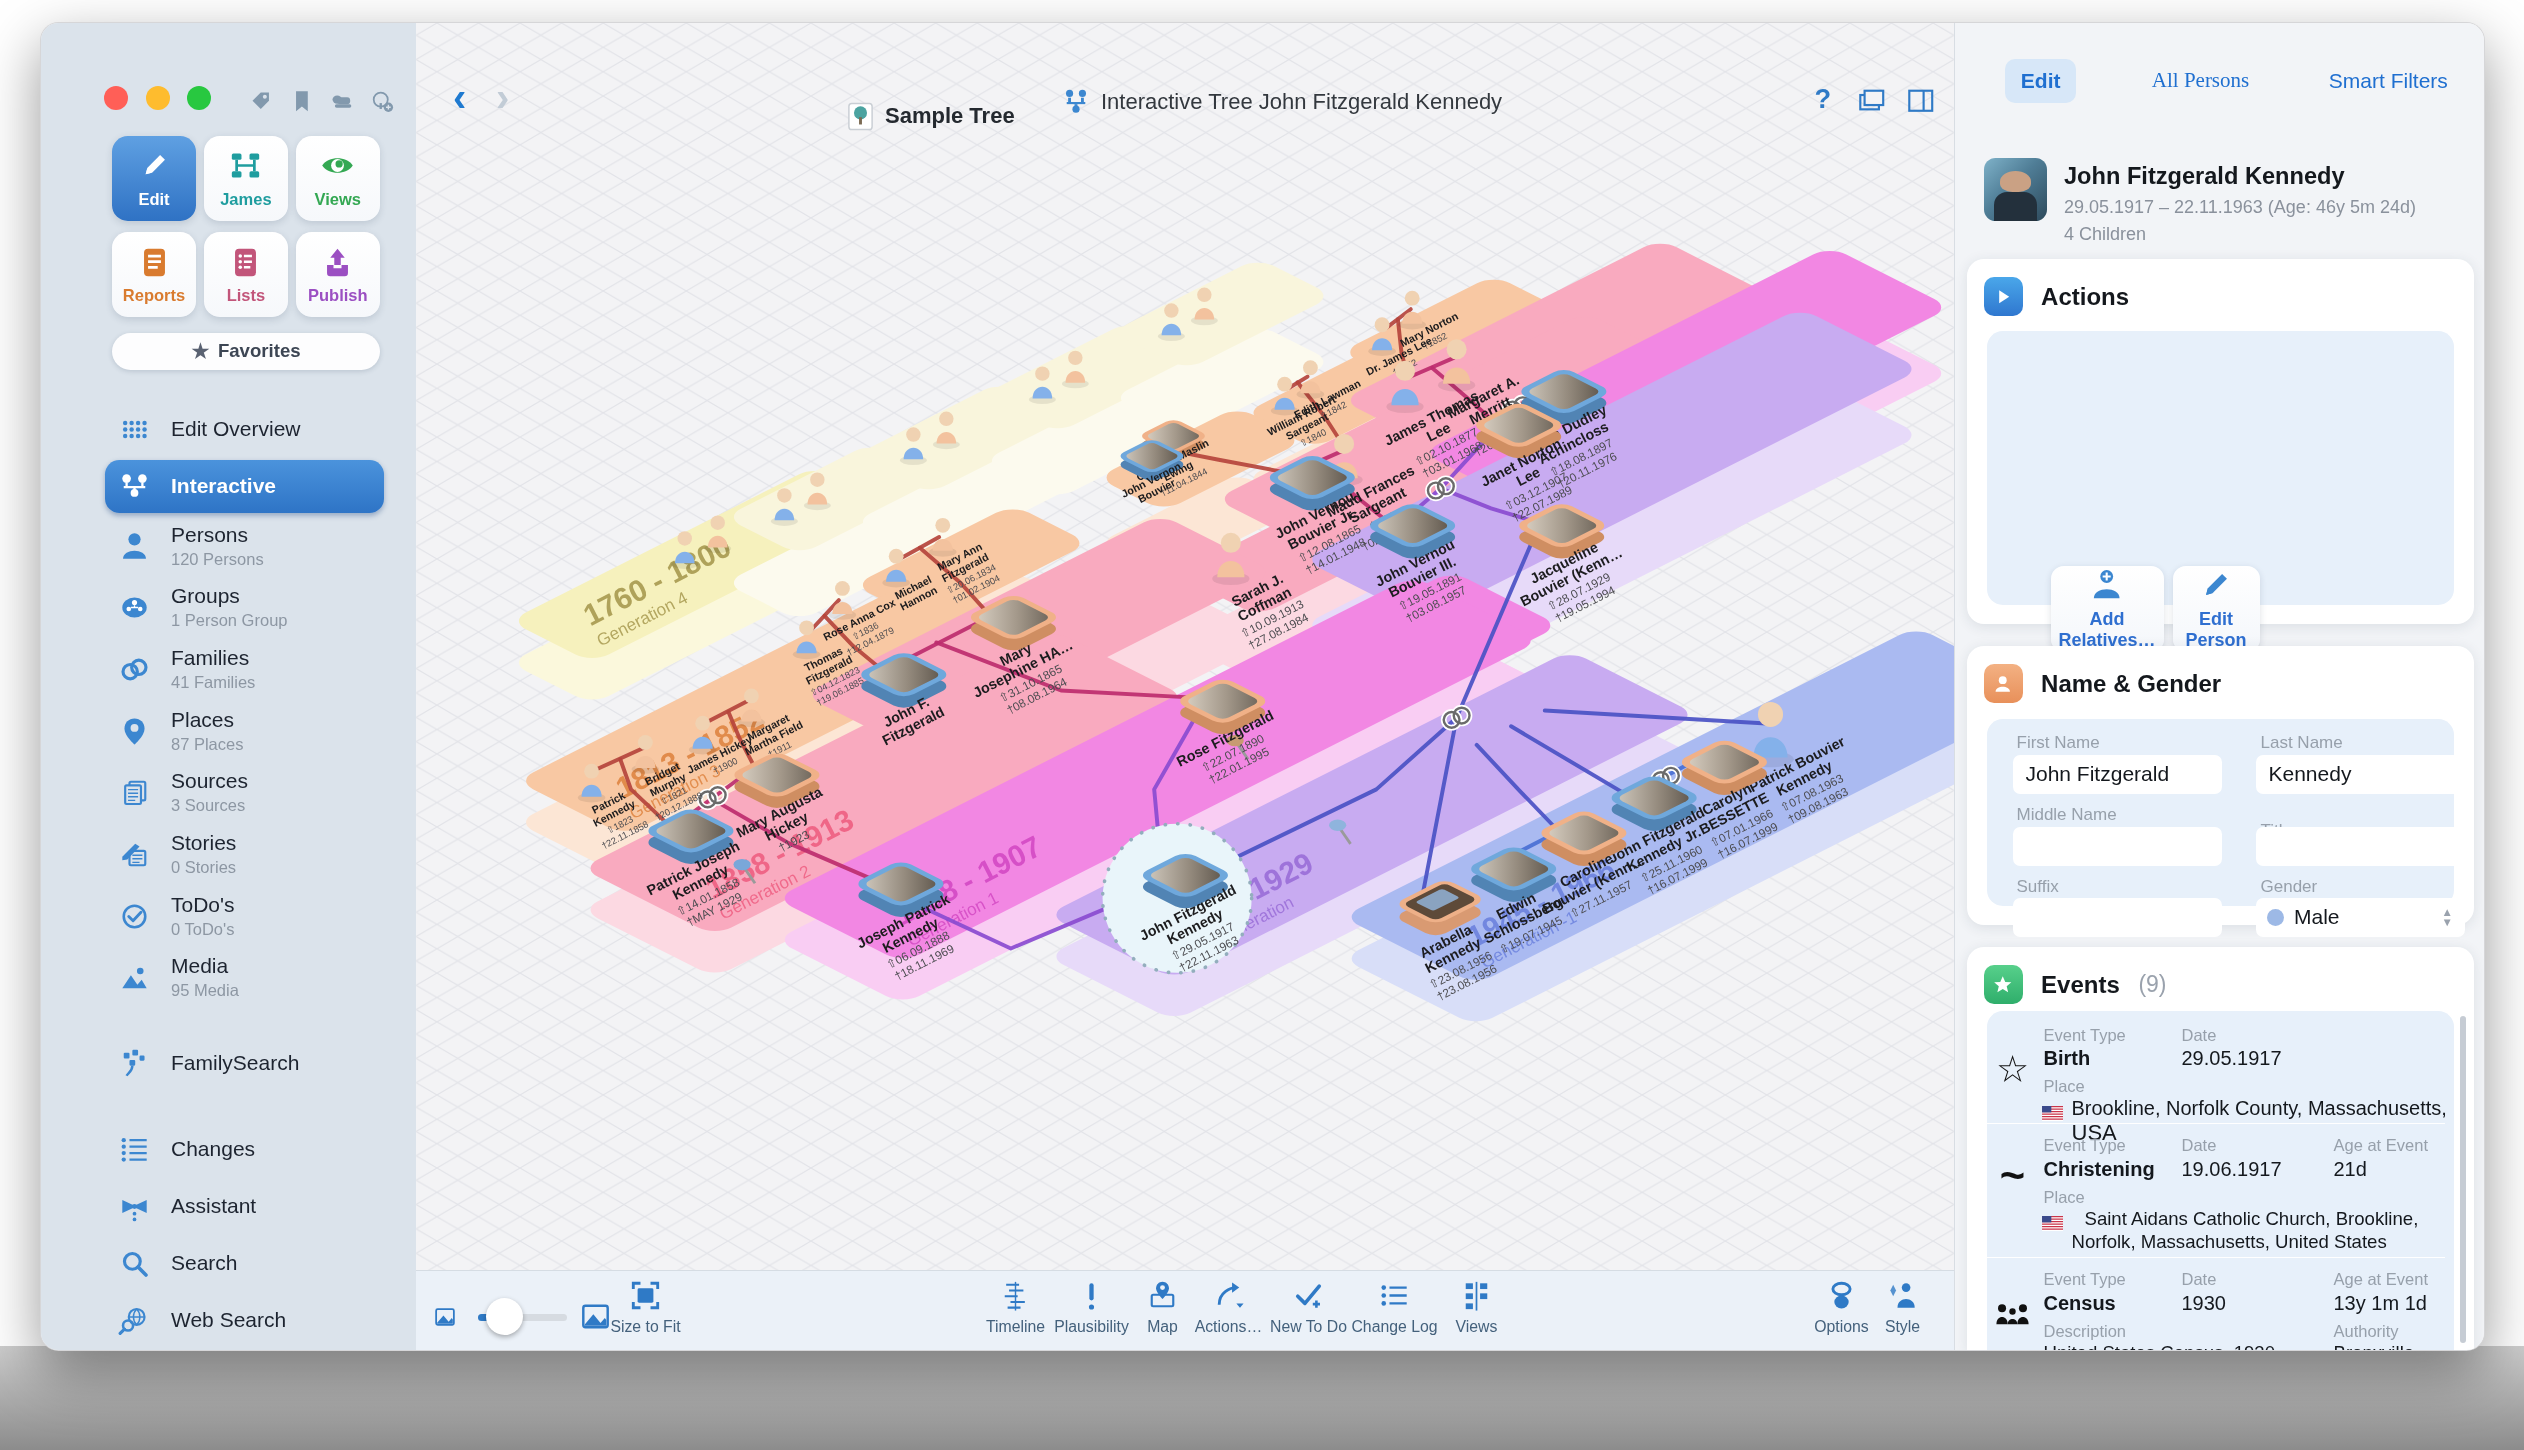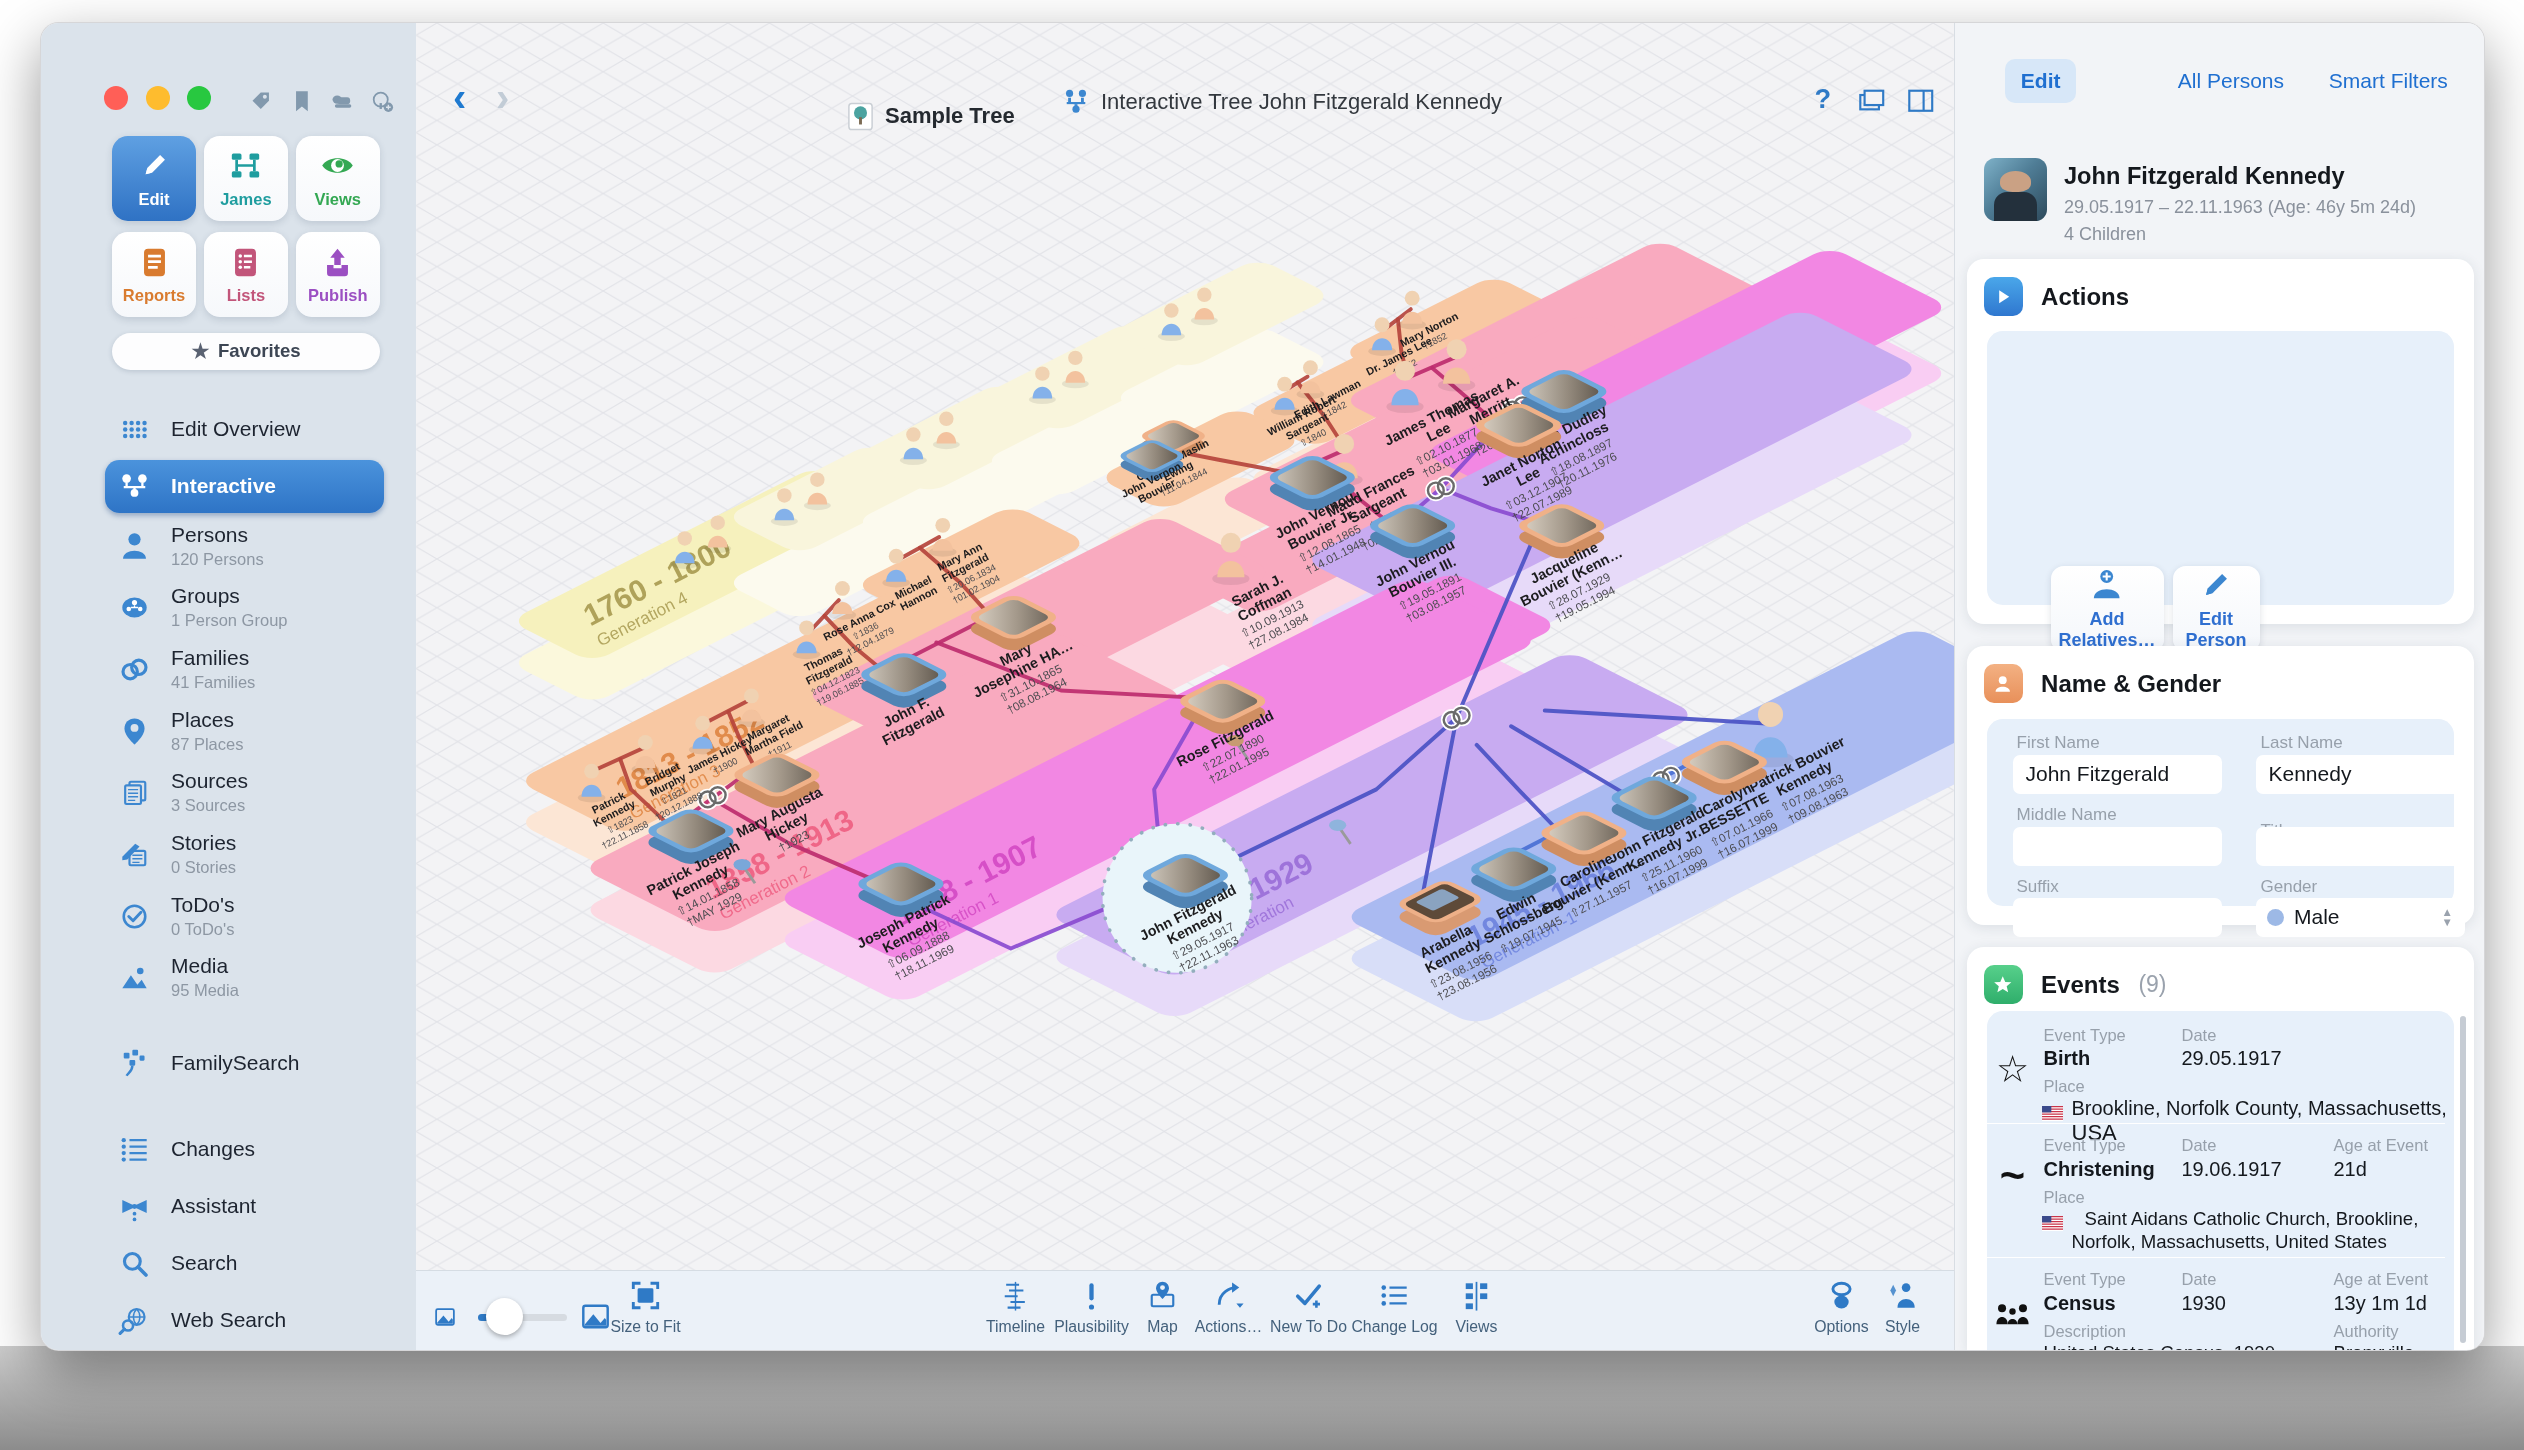--- a/index.html
+++ b/index.html
@@ -1258,21 +1258,21 @@
               <path d="M16,40 C16,24 40,24 40,40 Z" fill="currentColor"></path>
               <path d="M6,16 l4,-8 l4,8 l-4,8 Z" fill="currentColor" opacity=".8"></path>
             </svg>
     <span class="blabel">Style</span></div>
         </div>
     </main>
 
     <section class="rightpanel">
       <div id="tabsBox">
           <div class="tab selected" style="left:50px;">Edit</div>
-          <div class="tab" style="left:207px;">All Persons</div>
+          <div class="tab" style="left:181px;font-family:Liberation Serif, serif;">All Persons</div>
           <div class="tab" style="left:358px;">Smart Filters</div>
         </div>
       <div class="avatar"></div>
       <div class="pname">John Fitzgerald Kennedy</div>
       <div class="pdates">29.05.1917 – 22.11.1963 (Age: 46y 5m 24d)</div>
       <div class="pchildren">4 Children</div>
 
       <div class="card" style="top:236px;height:365px;">
         <div class="cardhead">
           <span class="chicon" style="background:linear-gradient(#4aa7ea,#2f77cf);">

